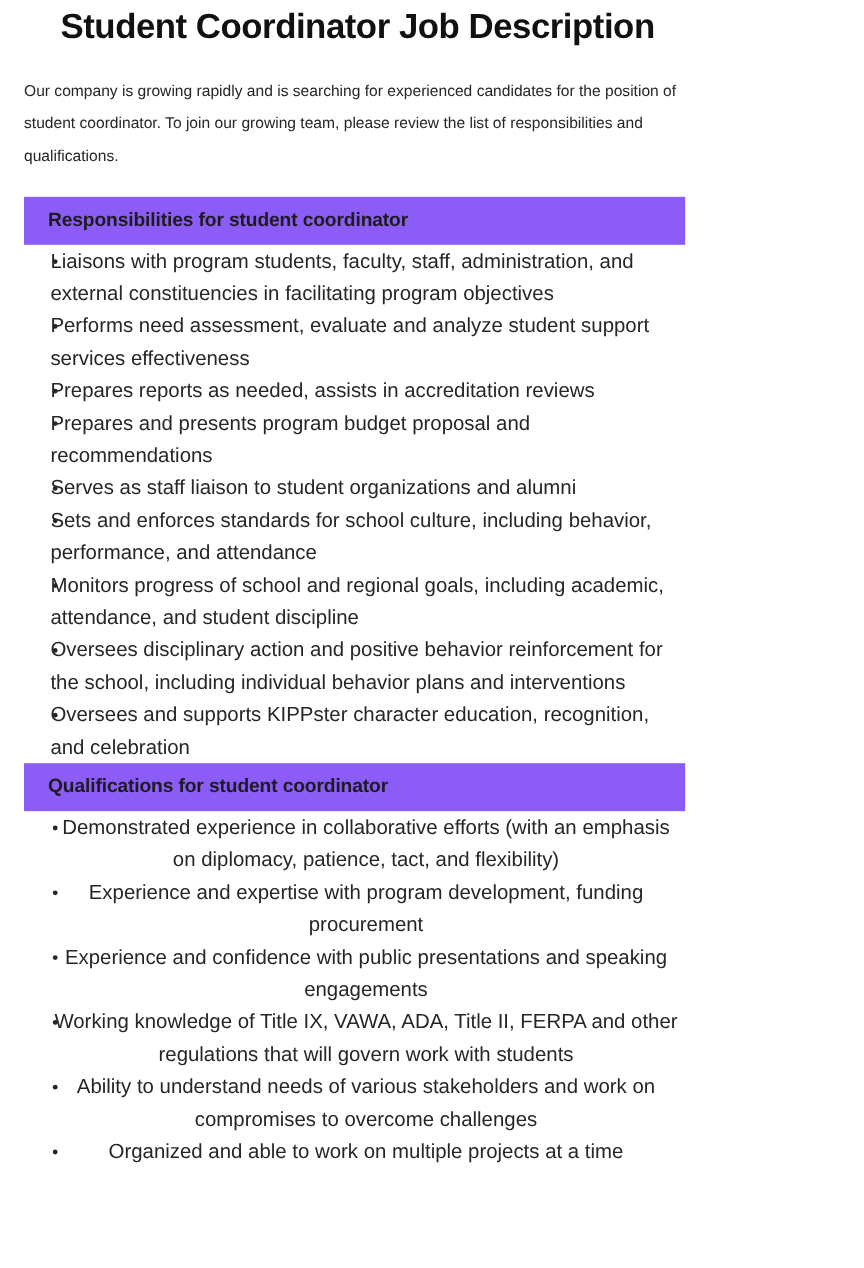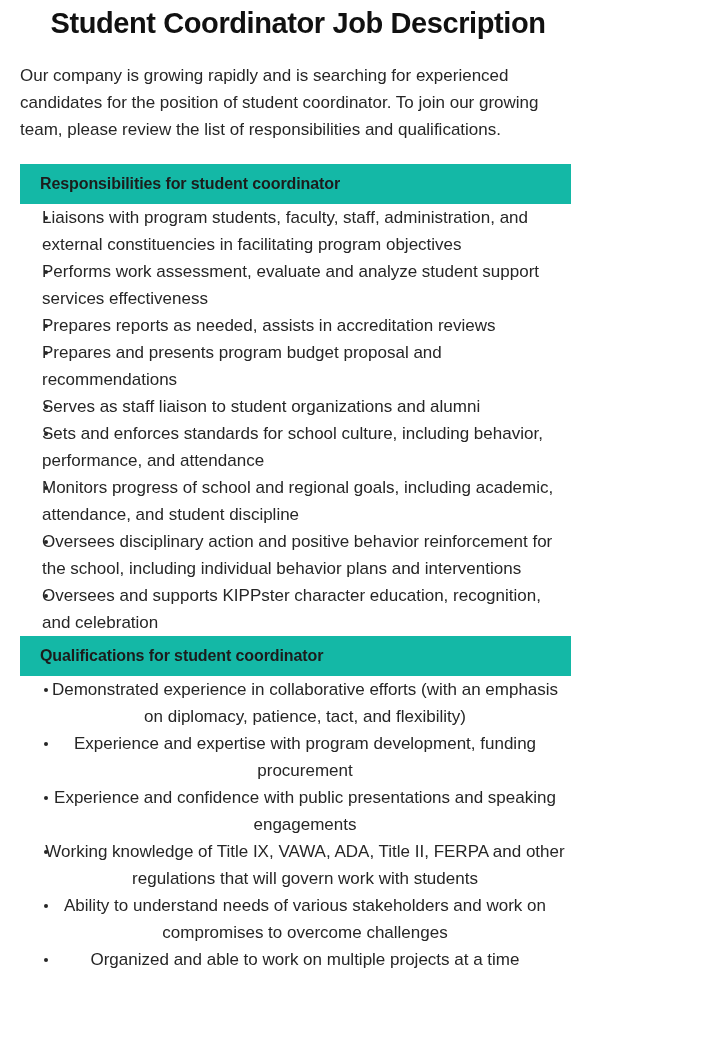--- a/index.html
+++ b/index.html
@@ -34,29 +34,29 @@
     letter-spacing: -0.4px;
     color: #111111;
     margin: 0;
     padding: 6px 20px 0 20px;
   }
 
   
   .intro {
     margin: 0;
     padding: 22px 30px 0 20px;
-    font-size: 17px;
+    font-size: 13px;
     line-height: 27px;
     color: #262626;
     font-weight: 400;
   }
 
   
   .section-bar {
-    background: #14b8a6;
+    background: #8b5cf6;
     margin: 0 25px 0 20px;
     height: 40px;
     display: flex;
     align-items: center;
     padding: 0 0 0 20px;
     box-sizing: border-box;
   }
   .section-bar-title {
     font-size: 16px;
     font-weight: 700;
@@ -101,21 +101,21 @@
 
   <h1 class="doc-title">Student Coordinator Job Description</h1>
 
   <p class="intro">Our company is growing rapidly and is searching for experienced candidates for the position of student coordinator. To join our growing team, please review the list of responsibilities and qualifications.</p>
 
   <div class="section-bar sec-responsibilities">
     <span class="section-bar-title">Responsibilities for student coordinator</span>
   </div>
   <ul class="bullets list-responsibilities">
       <li>Liaisons with program students, faculty, staff, administration, and external constituencies in facilitating program objectives</li>
-      <li>Performs work assessment, evaluate and analyze student support services effectiveness</li>
+      <li>Performs need assessment, evaluate and analyze student support services effectiveness</li>
       <li>Prepares reports as needed, assists in accreditation reviews</li>
       <li>Prepares and presents program budget proposal and recommendations</li>
       <li>Serves as staff liaison to student organizations and alumni</li>
       <li>Sets and enforces standards for school culture, including behavior, performance, and attendance</li>
       <li>Monitors progress of school and regional goals, including academic, attendance, and student discipline</li>
       <li>Oversees disciplinary action and positive behavior reinforcement for the school, including individual behavior plans and interventions</li>
       <li>Oversees and supports KIPPster character education, recognition, and celebration</li>
     </ul>
 
   <div class="section-bar sec-qualifications">

